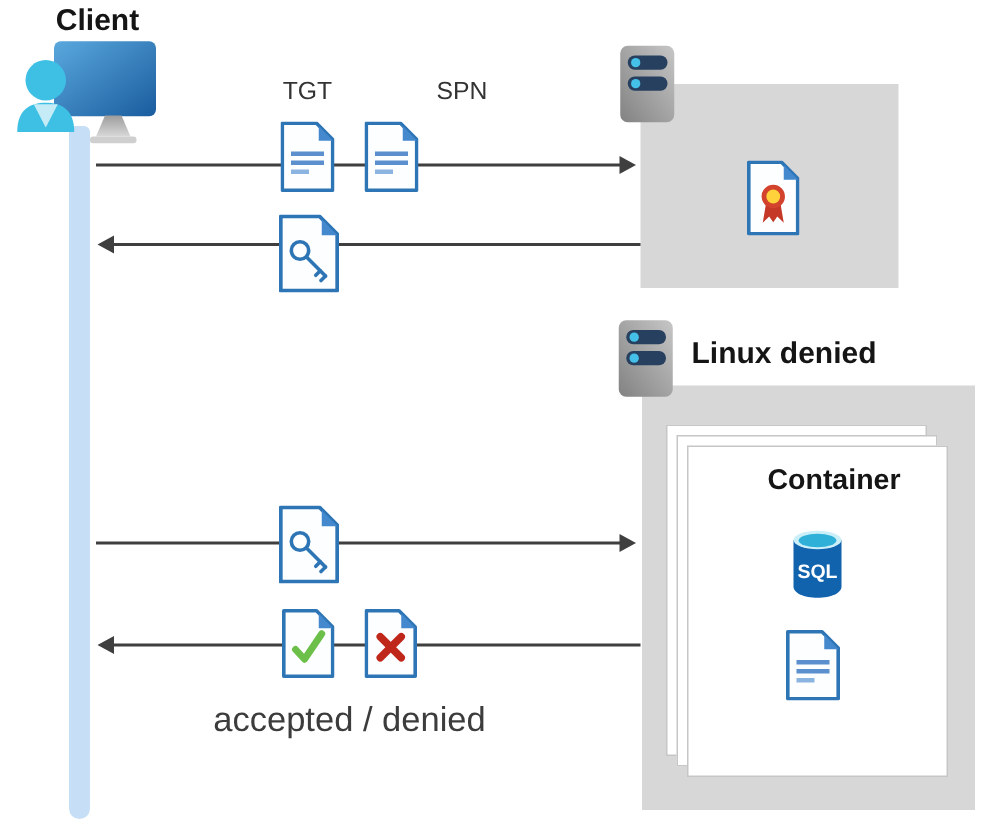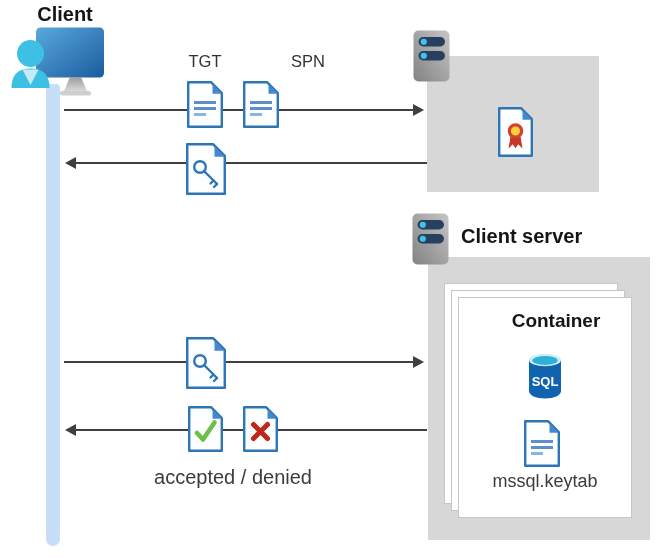--- a/index.html
+++ b/index.html
@@ -25,21 +25,21 @@
   #sheet-back{left:444px;top:283px;width:174px;height:221px;}
   #sheet-mid{left:451px;top:290px;width:174px;height:221px;}
   #sheet-front{left:458px;top:297px;width:174px;height:221px;}
   
   #client-label{left:15px;top:1px;width:100px;}
   #dc-label{left:460px;top:2px;width:125px;}
   #linux-label{left:461px;top:223px;width:170px;}
   #container-label{left:458px;top:310px;width:196px;font-size:19px;line-height:22px;z-index:4;}
   #tgt-label{left:183px;top:52px;width:44px;font-size:16.5px;color:#333;}
   #spn-label{left:239px;top:52px;width:44px;font-size:16.5px;color:#333;margin-left:47px;}
-  #result-label{left:138px;top:466px;width:190px;font-size:20px;}
+  #result-label{left:138px;top:466px;width:190px;font-size:23px;}
   #keytab-label{left:458px;top:471px;width:174px;font-size:18px;z-index:4;}
   .z3{z-index:3;} .z4{z-index:4;}
   svg{display:block;}
 </style>
 </head>
 <body>
 
 <div id="canvas">
 
   <div id="timeline" class="abs"></div>
@@ -192,20 +192,19 @@
 
   <svg class="abs z4" style="left:524px;top:420px" width="36" height="47" viewBox="0 0 36 47">
     <path d="M1.2,1.2 H24 L34.8,12 V45.8 H1.2 Z" fill="#fdfeff" stroke="#2e75b6" stroke-width="2.4" stroke-linejoin="round"></path>
     <path d="M25.5,3 V12.8 H35 Z" fill="#4489ce"></path>
     <rect x="7" y="20" width="22" height="3" fill="#5b8fcd"></rect>
     <rect x="7" y="26" width="22" height="3" fill="#5b8fcd"></rect>
     <rect x="7" y="32" width="12" height="3" fill="#8cb4e0"></rect>
   </svg>
 
   <div id="client-label" class="abs heading center z4">Client</div>
-  <div id="linux-label" class="abs heading z4">Client server</div>
+  <div id="linux-label" class="abs heading z4">Linux denied</div>
   <div id="container-label" class="abs heading center">Container</div>
   <div id="tgt-label" class="abs sublabel center z4">TGT</div>
   <div id="spn-label" class="abs sublabel center z4">SPN</div>
   <div id="result-label" class="abs sublabel center z4">accepted / denied</div>
-  <div id="keytab-label" class="abs sublabel center">mssql.keytab</div>
 
 </div>
 
 </body></html>

